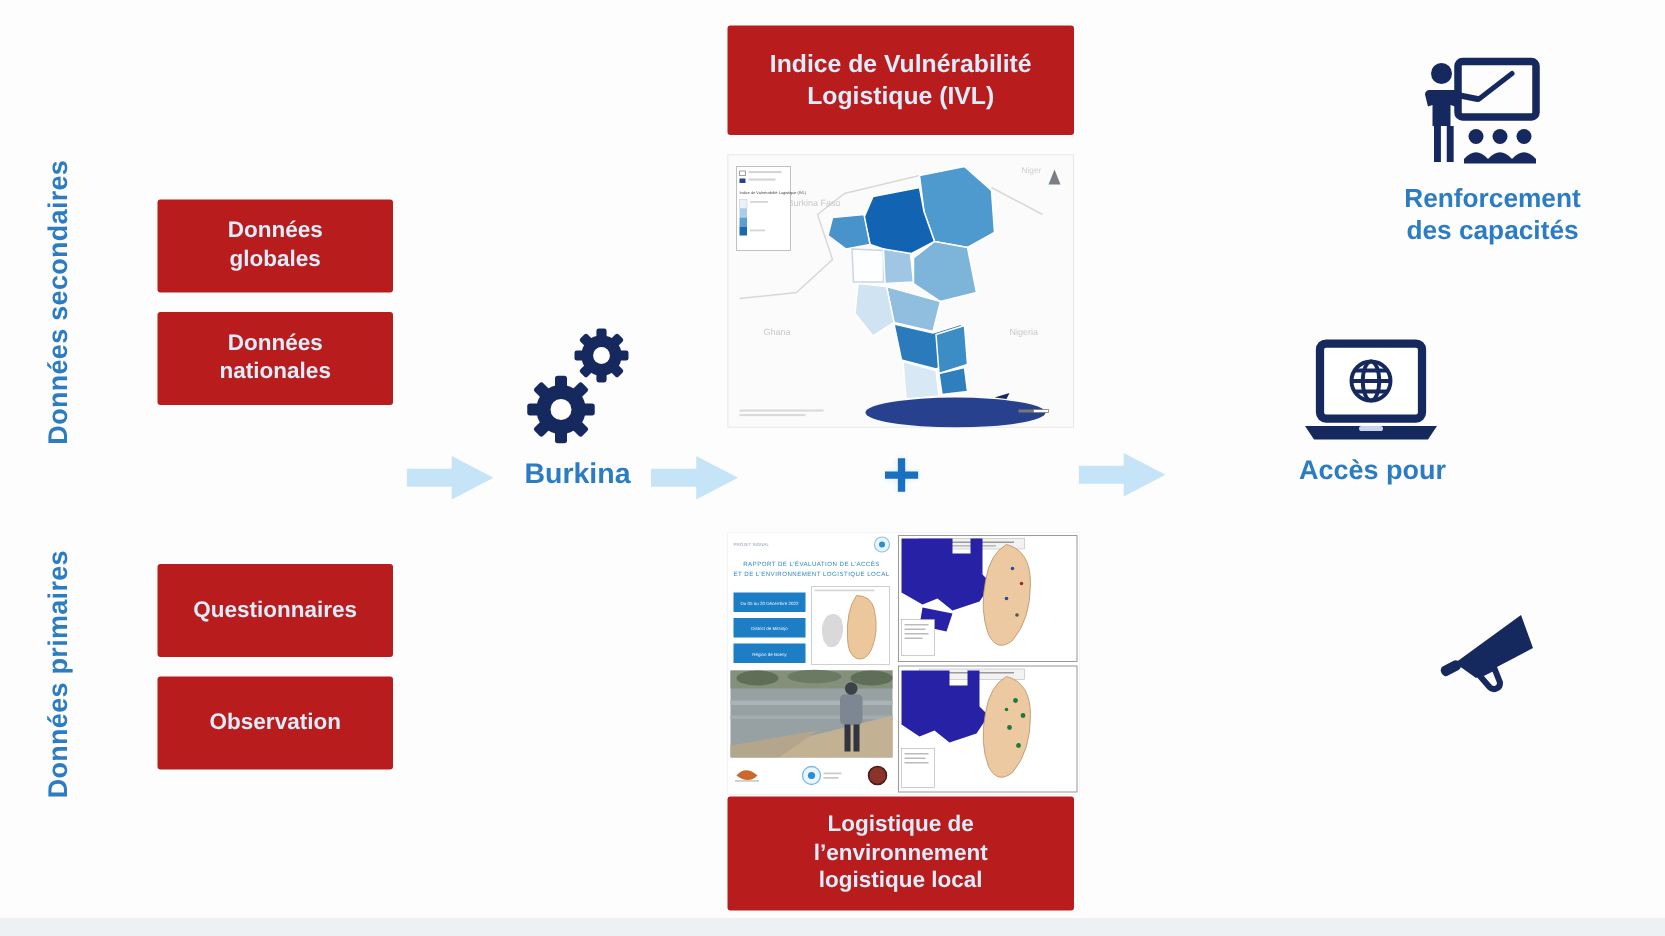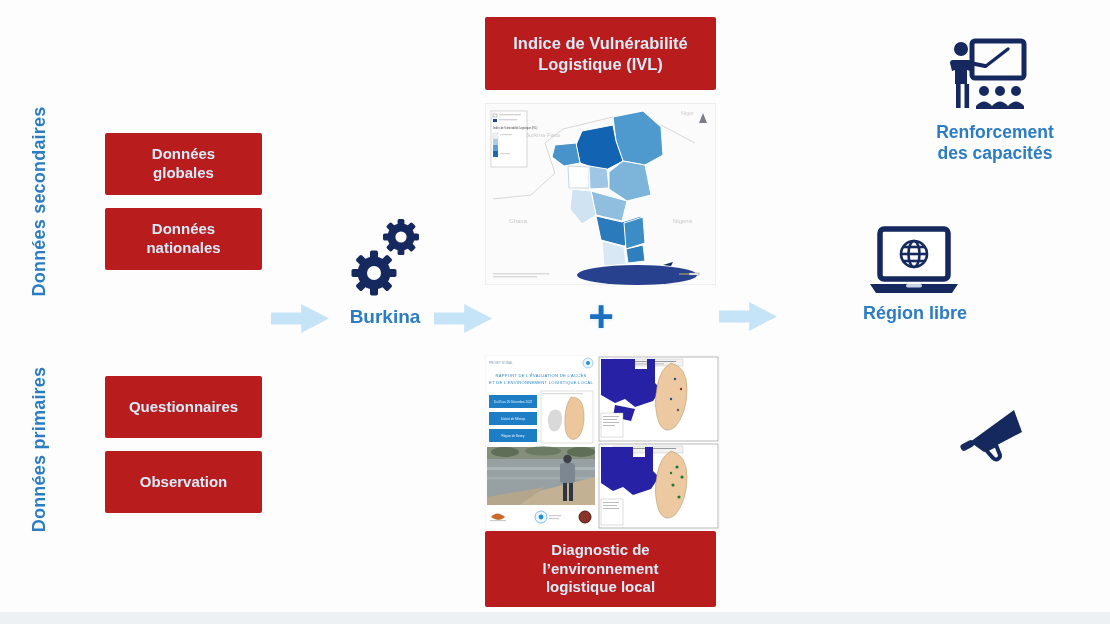--- a/index.html
+++ b/index.html
@@ -233,21 +233,21 @@
         <circle cx="186" cy="118" r="1.2" fill="#1b7a3c"></circle>
         <rect x="116" y="144" width="22" height="26" fill="#ffffff" stroke="#aaaaaa" stroke-width="0.4"></rect>
         <rect x="118" y="147" width="16" height="1" fill="#bbbbbb"></rect>
           <rect x="118" y="150" width="14" height="1" fill="#bbbbbb"></rect>
         <rect x="118" y="153" width="16" height="1" fill="#bbbbbb"></rect>
       </g>
     </svg>
   </div>
 
   <div class="bluebox" style="left:485px;top:531px;width:231px;height:76px;font-size:15px;">
-    <span class="multiline">Diagnostic de
+    <span class="multiline">Logistique de
 l’environnement
 logistique local</span>
   </div>
 
   <svg style="position:absolute;left:948px;top:36px;" width="80" height="82" viewBox="0 0 80 82">
     <rect x="24" y="5" width="52" height="37" rx="3" fill="none" stroke="#16295e" stroke-width="5"></rect>
     <line x1="38" y1="30" x2="60" y2="13" stroke="#16295e" stroke-width="3.4" stroke-linecap="round"></line>
     <circle cx="13" cy="13" r="7" fill="#16295e"></circle>
     <path d="M5,24 h16 a3,3 0 0 1 3,3 l-2,8 -3,-1 v14 h-12 v-14 l-3,1 -2,-8 a3,3 0 0 1 3,-3 z" fill="#16295e"></path>
     <rect x="8" y="48" width="4.6" height="24" fill="#16295e"></rect>
@@ -270,21 +270,21 @@
     <g stroke="#16295e" stroke-width="2.6" fill="none">
       <circle cx="48" cy="28" r="13"></circle>
       <ellipse cx="48" cy="28" rx="5.5" ry="13"></ellipse>
       <line x1="35" y1="28" x2="61" y2="28"></line>
       <line x1="37" y1="21" x2="59" y2="21"></line>
       <line x1="37" y1="35" x2="59" y2="35"></line>
     </g>
     <path d="M4,58 h88 l-6,9 h-76 z" fill="#16295e"></path>
     <rect x="40" y="58" width="16" height="3.4" rx="1.7" fill="#c8d3e8"></rect>
   </svg>
-  <div class="flowlabel" style="left:830px;top:303px;width:170px;font-size:18px;">Région libre</div>
+  <div class="flowlabel" style="left:830px;top:303px;width:170px;font-size:18px;">Accès pour</div>
 
   <svg style="position:absolute;left:952px;top:400px;" width="78" height="70" viewBox="0 0 78 70">
     <g fill="#16295e">
       <polygon points="18,42 62,10 70,32 32,52"></polygon>
       <rect x="8" y="42" width="14" height="7" rx="3" transform="rotate(-28 15 45)"></rect>
       <path d="M34,50 l10,-5 4,10 a4,4 0 0 1 -7,3 z" fill="none" stroke="#16295e" stroke-width="4"></path>
     </g>
   </svg>
 
   <div class="bottomstrip"></div>

